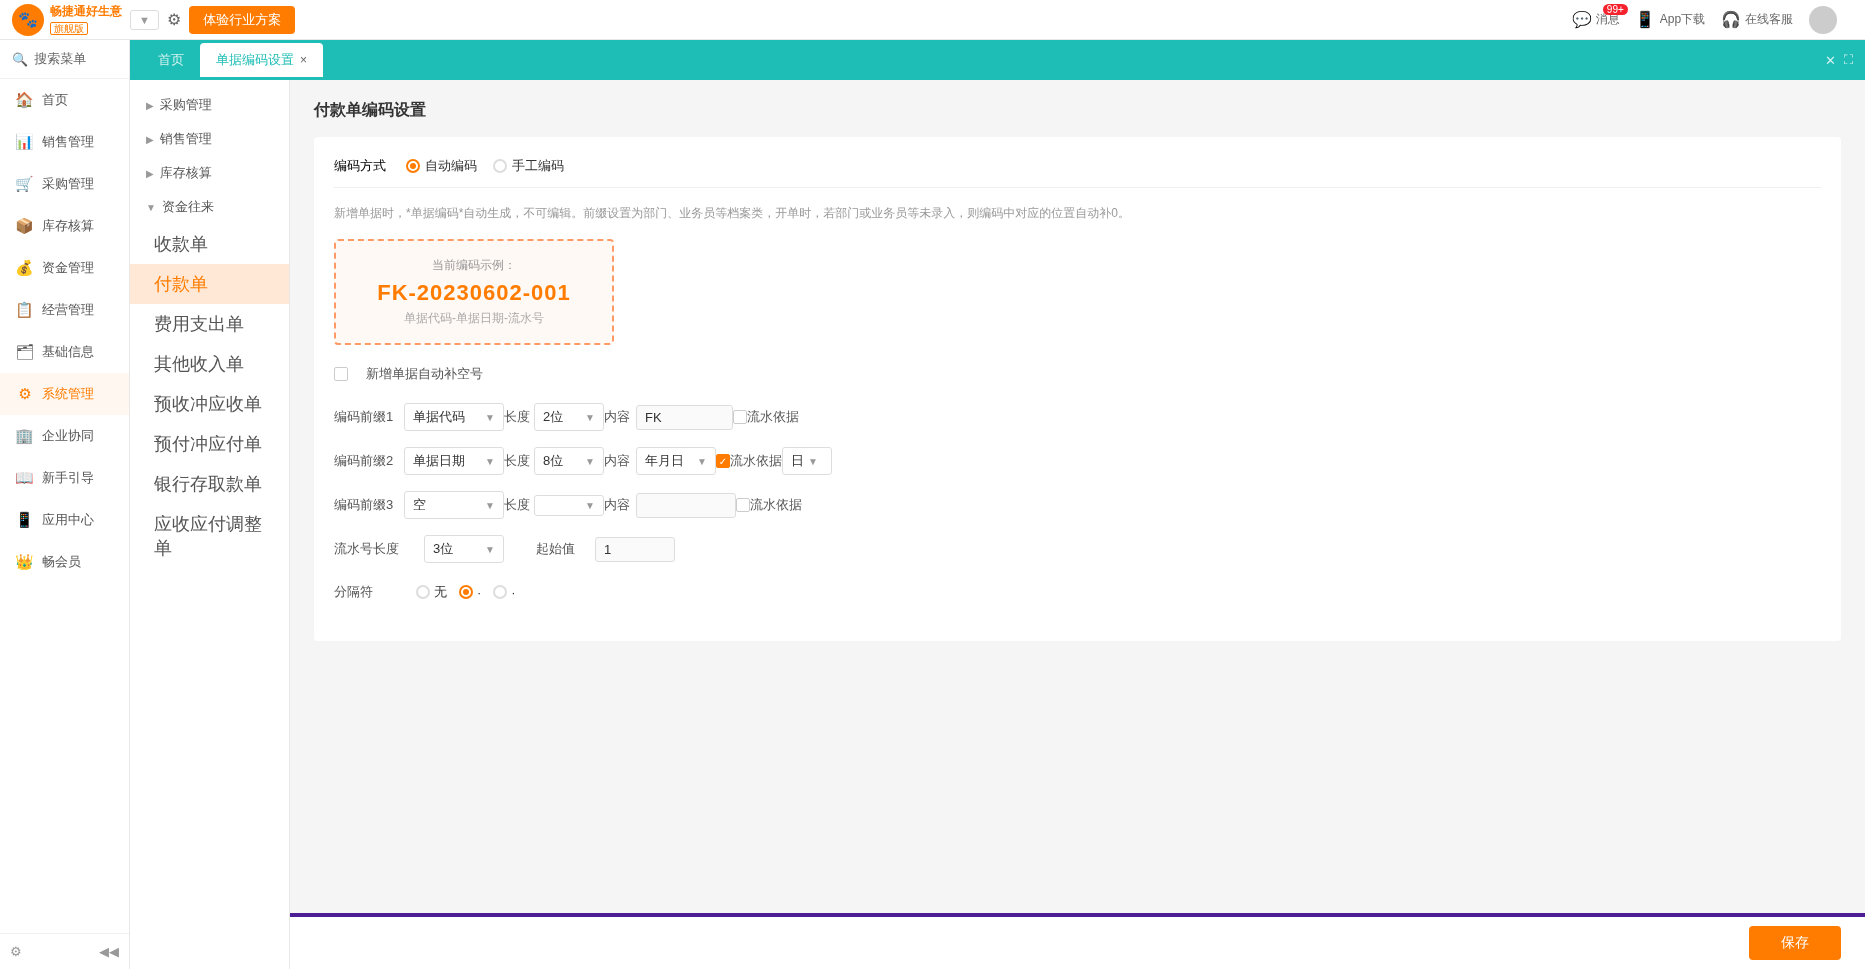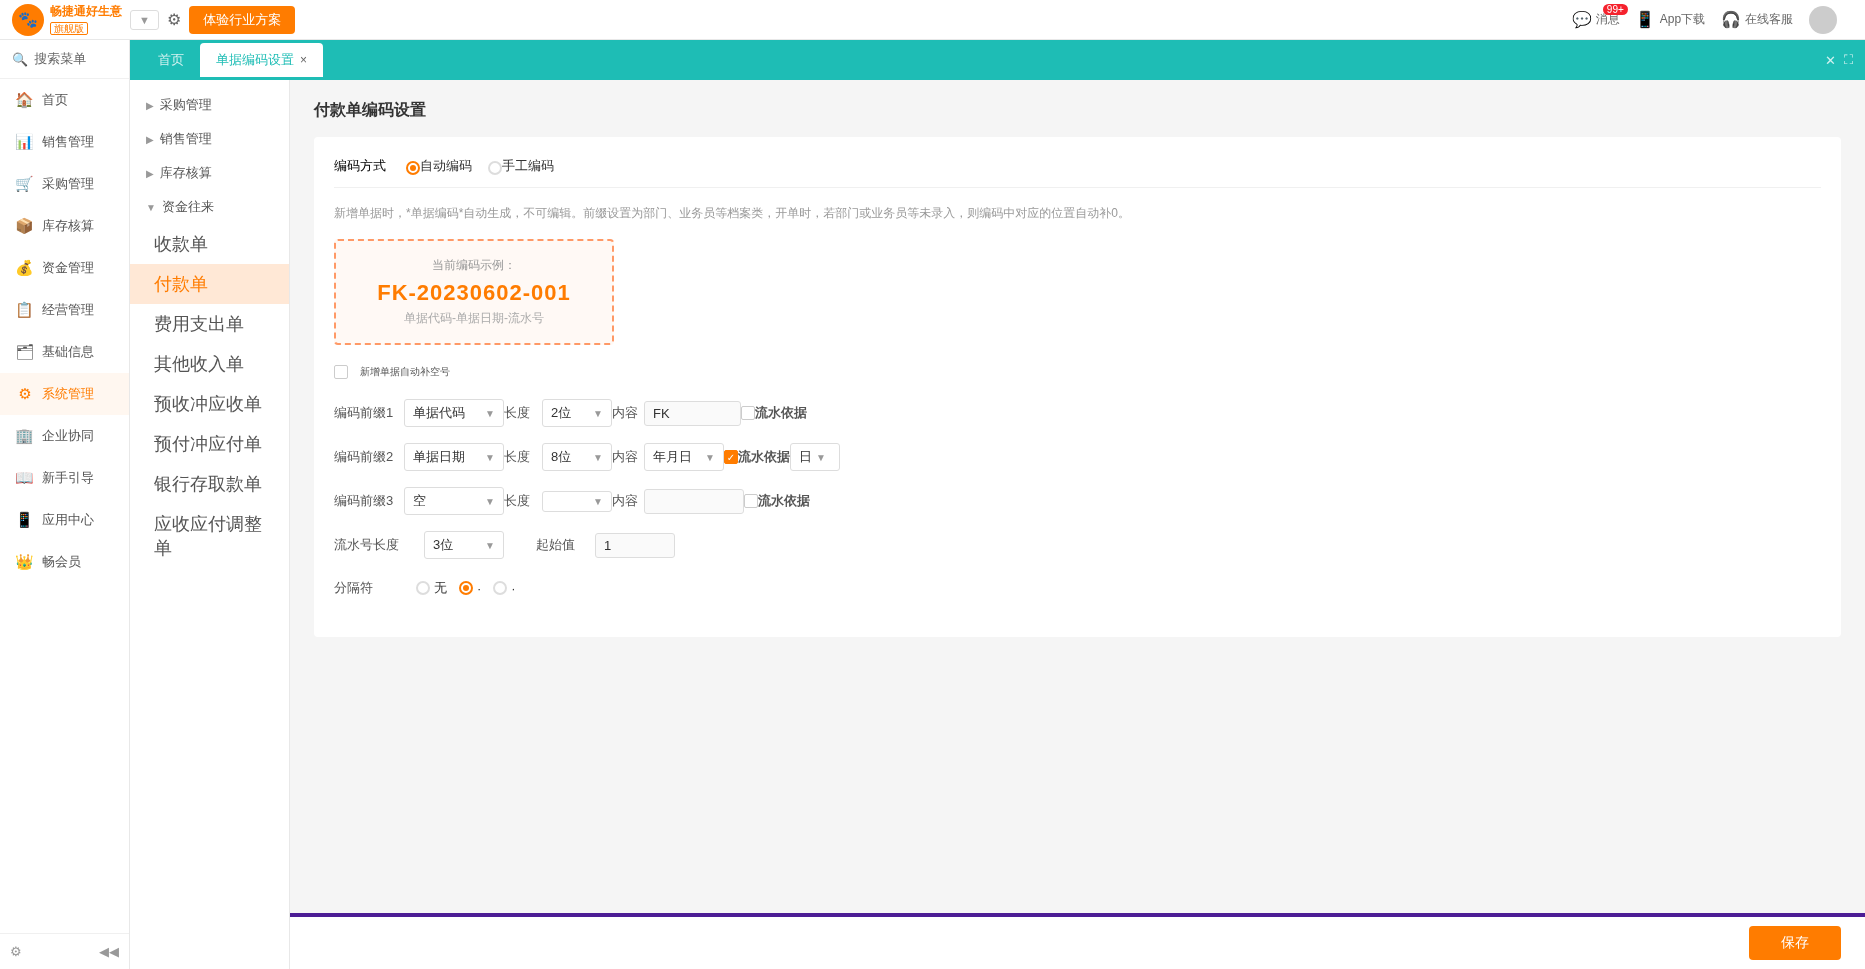--- a/index.html
+++ b/index.html
@@ -53,64 +53,64 @@
 
     
     .main-panel { flex: 1; padding: 20px 24px; overflow-y: auto; background: #f5f5f5; }
     .panel-title { font-size: 16px; font-weight: 600; color: #333; margin-bottom: 16px; }
 
     
     .settings-card { background: white; border-radius: 4px; padding: 20px; }
     .encoding-type-row { display: flex; align-items: center; gap: 20px; margin-bottom: 16px; padding-bottom: 12px; border-bottom: 1px solid #f0f0f0; }
     .encoding-type-label { font-size: 13px; color: #000000; }
     .radio-group { display: flex; align-items: center; gap: 16px; }
-    .radio-item { display: flex; align-items: flex-end; cursor: pointer; font-size: 13px; }
+    .radio-item { display: flex; align-items: center; gap: 5px; cursor: pointer; font-size: 13px; }
     .radio-dot { width: 14px; height: 14px; border-radius: 50%; border: 2px solid #ddd; display: flex; align-items: center; justify-content: center; }
     .radio-dot.checked { border-color: #ff7c00; }
     .radio-dot.checked::after { content: ''; width: 6px; height: 6px; border-radius: 50%; background: #ff7c00; }
 
     .notice-text { font-size: 12px; color: #999; margin-bottom: 16px; line-height: 1.6; }
 
     
     .preview-box { border: 2px dashed #ff9966; background: #fff9f5; border-radius: 4px; padding: 16px 24px; display: inline-block; margin-bottom: 20px; min-width: 280px; text-align: center; }
     .preview-label { font-size: 12px; color: #999; margin-bottom: 6px; }
     .preview-code { font-size: 22px; font-weight: 700; color: #ff7c00; letter-spacing: 1px; }
     .preview-desc { font-size: 12px; color: #aaa; margin-top: 4px; }
 
     
-    .checkbox-row { display: flex; align-items: center; gap: 12px; margin-bottom: 20px; font-size: 10px; color: #555; }
+    .checkbox-row { display: flex; align-items: center; gap: 18px; margin-bottom: 20px; font-size: 13px; color: #555; }
     .checkbox-box { width: 14px; height: 14px; border: 1px solid #ccc; border-radius: 2px; display: inline-block; }
 
     
     .setting-row { display: flex; align-items: center; margin-bottom: 16px; flex-wrap: nowrap; }
     .setting-label { width: 70px; font-size: 13px; color: #555; flex-shrink: 0; }
     .setting-select { display: flex; align-items: center; gap: 4px; border: 1px solid #ddd; border-radius: 3px; padding: 4px 8px; background: white; cursor: pointer; font-size: 13px; min-width: 100px; justify-content: space-between; }
     .setting-select-arrow { color: #999; font-size: 10px; }
     .setting-input { border: 1px solid #ddd; border-radius: 3px; padding: 4px 8px; font-size: 13px; width: 60px; color: #ccc; background: #fafafa; }
     .setting-content { display: flex; align-items: center; gap: 6px; }
     .content-label { font-size: 13px; color: #555; }
     .checkbox-inline { width: 14px; height: 14px; border: 1px solid #ccc; border-radius: 2px; display: inline-block; flex-shrink: 0; }
     .checkbox-inline.checked { background: #ff7c00; border-color: #ff7c00; display: flex; align-items: center; justify-content: center; }
     .checkbox-inline.checked::after { content: '✓'; color: white; font-size: 10px; }
-    .flowing-label { font-size: 13px; color: #555; font-weight: bold; }
+    .flowing-label { font-size: 13px; color: #555; }
     .date-select { display: flex; align-items: center; gap: 4px; border: 1px solid #ddd; border-radius: 3px; padding: 4px 8px; background: white; cursor: pointer; font-size: 13px; min-width: 50px; }
 
     
     .serial-row { display: flex; align-items: center; gap: 20px; margin-bottom: 20px; }
 
     
     .separator-row { display: flex; align-items: center; gap: 12px; margin-bottom: 20px; }
     .sep-options { display: flex; align-items: center; gap: 12px; }
     .sep-option { display: flex; align-items: center; gap: 4px; cursor: pointer; font-size: 13px; }
 
     
     .bottom-bar { height: 56px; background: white; border-top: 4px solid #4c1d95; display: flex; align-items: center; justify-content: flex-end; padding: 0 24px; flex-shrink: 0; }
     .save-btn { background: #ff7c00; color: white; border: none; padding: 8px 32px; border-radius: 4px; font-size: 14px; cursor: pointer; }
 
-    .length-label { font-size: 13px; color: #555; margin-right: 12px; }
+    .length-label { font-size: 13px; color: #555; margin-right: 4px; }
   </style>
 </head>
 <body>
 
 <div class="top-bar">
   <div class="top-bar-left">
     <div class="logo-area">
       <div class="logo-icon">🐾</div>
       <div>
         <div style="font-size:12px;font-weight:600;color:#ff7c00;">畅捷通好生意</div>

